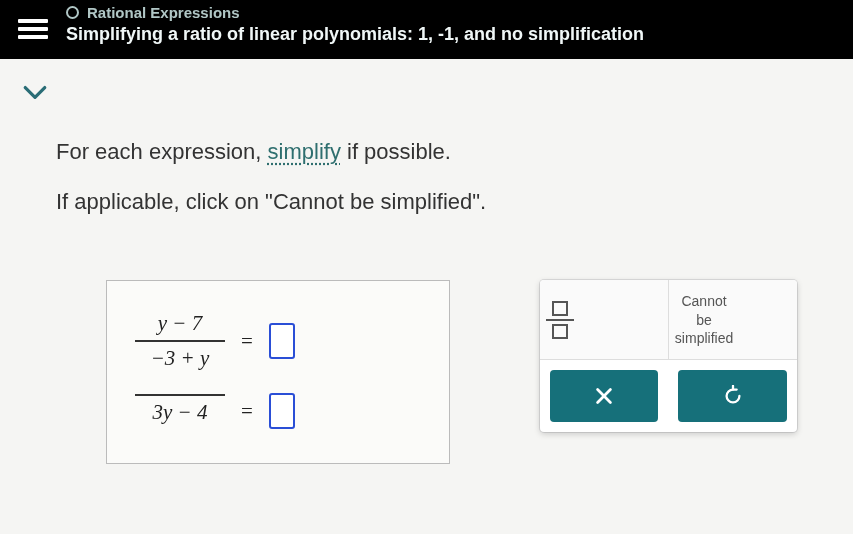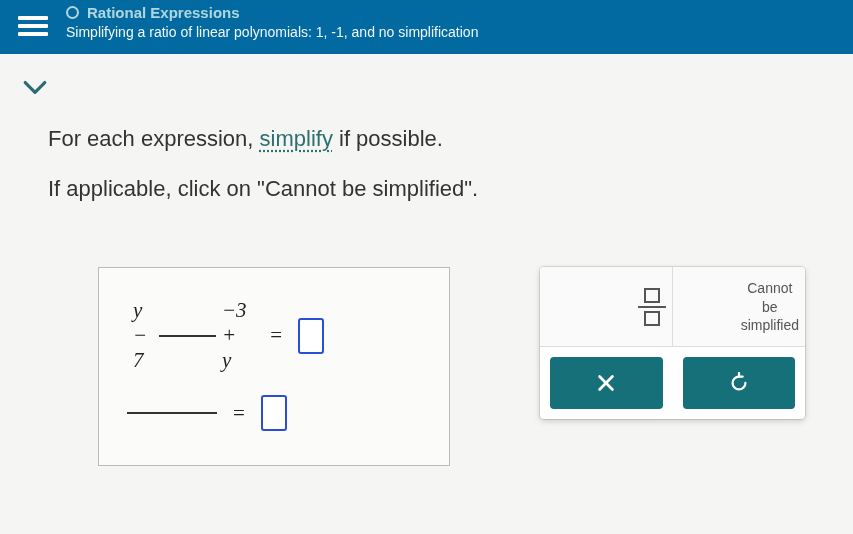--- a/index.html
+++ b/index.html
@@ -4,21 +4,21 @@
   <style>
     * { margin: 0; padding: 0; box-sizing: border-box; }
     body {
       font-family: Arial, Helvetica, sans-serif;
       background: #f5f5f3;
       width: 853px;
       height: 534px;
       overflow: hidden;
     }
     .header {
-      background: #0369a1;
+      background: #000000;
       padding: 4px 0 14px 0;
       display: flex;
       align-items: center;
       position: relative;
     }
     .hamburger {
       width: 30px;
       margin: 8px 18px 0 18px;
       cursor: pointer;
     }
@@ -40,26 +40,26 @@
     }
     .ring {
       width: 13px;
       height: 13px;
       border: 2px solid #cfe9e8;
       border-radius: 50%;
       margin-right: 8px;
       display: inline-block;
     }
     .title {
-      font-size: 14px;
-      font-weight: 400;
+      font-size: 18px;
+      font-weight: 700;
       color: #f0f7f7;
     }
 
-    .content { position: relative; padding: 8px; }
+    .content { position: relative; padding: 16px; }
     .chevron-down {
       position: absolute;
       top: 25px;
       left: 22px;
       cursor: pointer;
     }
     .chevron-down svg { width: 26px; height: 18px; }
 
     .instructions {
       padding: 62px 40px 20px 40px;
@@ -91,21 +91,21 @@
       display: flex;
       align-items: center;
       margin: 12px 0 18px 0;
       font-family: "Times New Roman", Times, serif;
       font-size: 21px;
       color: #222;
       font-style: italic;
     }
     .frac {
       display: inline-flex;
-      flex-direction: row;
+      flex-direction: column;
       align-items: center;
       min-width: 90px;
       justify-content: center;
     }
     .frac .num, .frac .den { padding: 4px 6px; font-style: italic;}
     .frac .bar {
       width: 100%;
       border-top: 2px solid #333;
     }
     .equals {
@@ -134,21 +134,21 @@
       border-bottom: 1px solid #ddd;
     }
     .tool-btn {
       flex: 1;
       padding: 12px 6px;
       text-align: center;
       border-right: 1px solid #ddd;
       cursor: pointer;
       display: flex;
       align-items: center;
-      justify-content: flex-end;
+      justify-content: flex-start;
       min-height: 60px;
       background: #fafafa;
     }
     .tool-btn:last-child { border-right: none; }
     .frac-icon {
       display: inline-flex;
       flex-direction: column;
       align-items: center;
     }
     .frac-icon .sq {
@@ -224,20 +224,21 @@
           <span class="num">y − 7</span>
           <span class="bar"></span>
           <span class="den">−3 + y</span>
         </span>
         <span class="equals">=</span>
         <span class="answer-box"></span>
       </div>
       <div class="expr-line">
         <span class="frac">
           <span class="bar"></span>
+          <span class="den">3y − 4</span>
         </span>
         <span class="equals">=</span>
         <span class="answer-box"></span>
       </div>
     </div>
 
     <div class="tools">
       <div class="tool-top">
         <div class="tool-btn">
           <span class="frac-icon">

